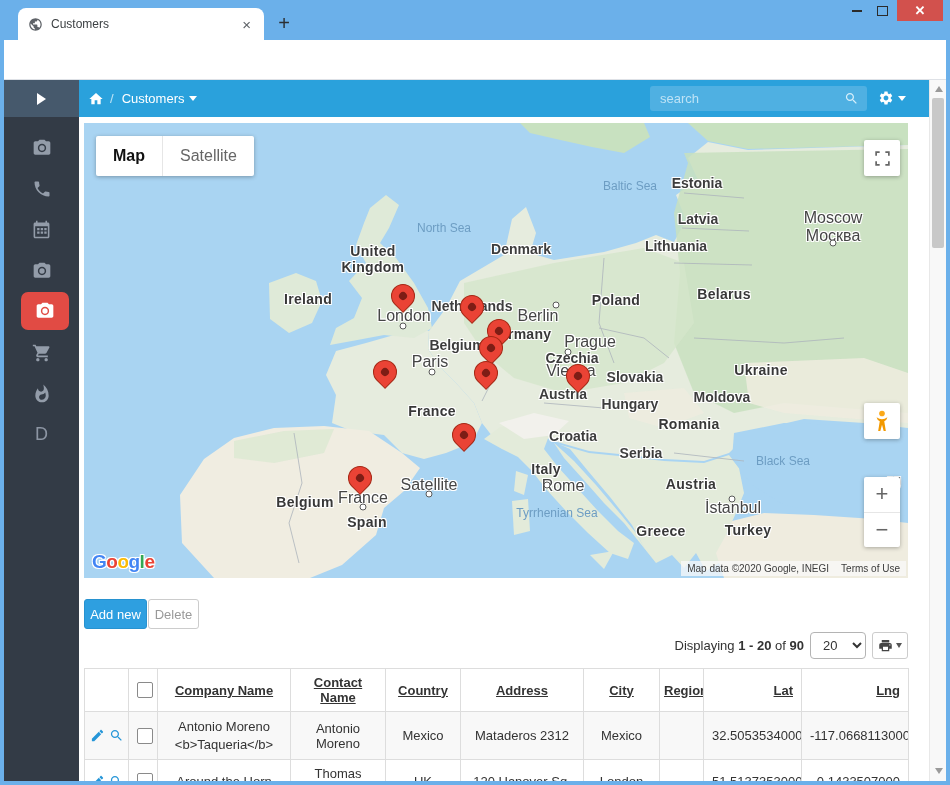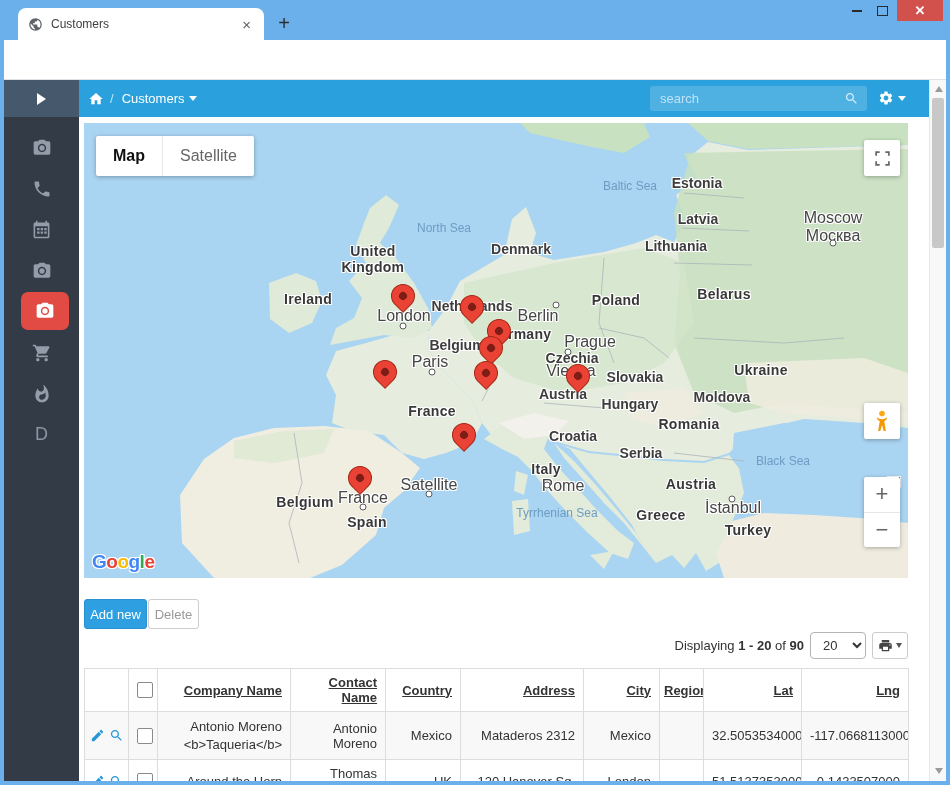--- a/index.html
+++ b/index.html
@@ -82,21 +82,21 @@
   .pagerow{left:84px;top:631px;width:824px;height:28px;display:flex;align-items:center;justify-content:flex-end;font-size:13px;color:#333;}
   .pagetext{margin-right:6px;}
   .pagetext b{font-weight:bold;}
   .pagesize{width:56px;height:27px;font-size:13px;font-family:"Liberation Sans",sans-serif;color:#333;border:1px solid #b4b4b4;border-radius:4px;background:#fff;padding-left:8px;}
   .printbtn{width:36px;height:27px;margin-left:6px;background:#fff;border:1px solid #ccc;border-radius:3px;display:flex;align-items:center;justify-content:center;gap:3px;box-sizing:border-box;}
   .printbtn .caret{border-top-color:#555;border-left-width:3.5px;border-right-width:3.5px;}
 
   
   .tablewrap{left:84px;top:668px;width:825px;height:113px;overflow:hidden;}
   table{border-collapse:collapse;table-layout:fixed;width:824px;font-size:13px;color:#333;}
-  th,td{border:1px solid #ddd;padding:6px 8px;text-align:right;vertical-align:middle;overflow:hidden;}
+  th,td{border:1px solid #ddd;padding:6px 8px;text-align:center;vertical-align:middle;overflow:hidden;}
   th{height:24px;font-weight:bold;}
   th span{text-decoration:underline;color:#333;}
   th.num,td.num{text-align:right;}
   tr.odd td{background:#F8F8F8;}
   td.iconcell{padding:4px 4px;}
   .cb{display:inline-block;width:14px;height:14px;border:1px solid #8a8a8a;border-radius:2px;background:#fff;vertical-align:middle;}
   .rowicons{display:flex;gap:4px;align-items:center;justify-content:center;}
   .company{line-height:1.35;}
 
   
@@ -297,21 +297,21 @@
       <div class="map-label country" style="left: 348px; top: 288px;">France</div>
       <div class="map-label country" style="left: 283px; top: 399px;">Spain</div>
       <div class="map-label country" style="left: 221px; top: 379px;">Belgium</div>
       <div class="map-label country" style="left: 462px; top: 346px;">Italy</div>
       <div class="map-label country" style="left: 436px; top: 211px;">Germany</div>
       <div class="map-label country" style="left: 532px; top: 177px;">Poland</div>
       <div class="map-label country" style="left: 640px; top: 171px;">Belarus</div>
       <div class="map-label country" style="left: 677px; top: 247px;">Ukraine</div>
       <div class="map-label country" style="left: 605px; top: 301px;">Romania</div>
       <div class="map-label country" style="left: 664px; top: 407px;">Turkey</div>
-      <div class="map-label country" style="left: 577px; top: 392px; text-align: right;">Greece</div>
+      <div class="map-label country" style="left: 577px; top: 408px; text-align: right;">Greece</div>
       <div class="map-label country" style="left: 607px; top: 361px;">Austria</div>
       <div class="map-label country-sm" style="left: 613px; top: 60px;">Estonia</div>
       <div class="map-label country-sm" style="left: 614px; top: 96px;">Latvia</div>
       <div class="map-label country-sm" style="left: 592px; top: 123px;">Lithuania</div>
       <div class="map-label country-sm" style="left: 437px; top: 126px;">Denmark</div>
       <div class="map-label country-sm" style="left: 388px; top: 183px;">Netherlands</div>
       <div class="map-label country-sm" style="left: 373px; top: 222px;">Belgium</div>
       <div class="map-label country-sm" style="left: 488px; top: 235px;">Czechia</div>
       <div class="map-label country-sm" style="left: 551px; top: 254px;">Slovakia</div>
       <div class="map-label country-sm" style="left: 479px; top: 271px;">Austria</div>
@@ -366,20 +366,24 @@
     <svg width="20" height="24" viewBox="0 0 24 28">
         <circle cx="12" cy="5" r="3.4" fill="#FBA919"></circle>
         <path d="M5.5 9.5 Q12 14 18.5 9.5 L17.2 12.4 Q15.4 13.9 14.7 14.3 L16.6 26 H14 L12 18.6 10 26 H7.4 L9.3 14.3 Q8.6 13.9 6.8 12.4 Z" fill="#F29900"></path>
       </svg>
   </div>
   <div class="abs mapctl zoomctl">
     <div class="zin">+</div>
     <div>−</div>
   </div>
   <div class="abs glogo"><span class="g0">G</span><span class="g1">o</span><span class="g2">o</span><span class="g3">g</span><span class="g4">l</span><span class="g5">e</span></div>
+  <div class="abs attrib">
+    <span>Map data ©2020 Google, INEGI</span>
+    <span>Terms of Use</span>
+  </div>
 </div>
 
 <div class="abs btn-add">Add new</div>
 <div class="abs btn-del">Delete</div>
 
 <div class="abs pagerow">
   <span class="pagetext">
     <span>Displaying</span>
     <b>1 - 20</b>
     <span>of</span>

